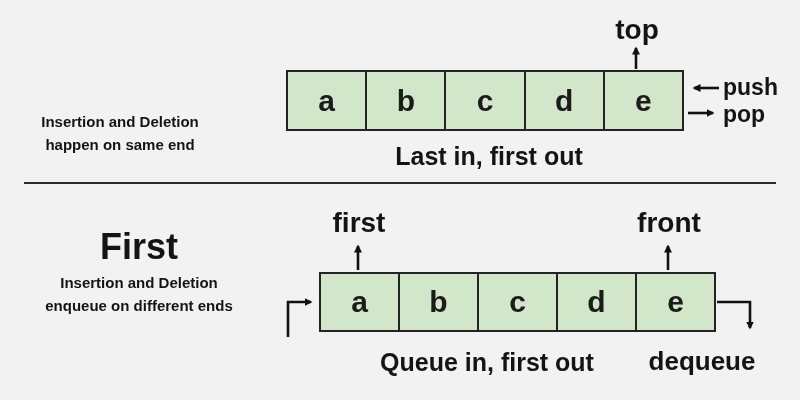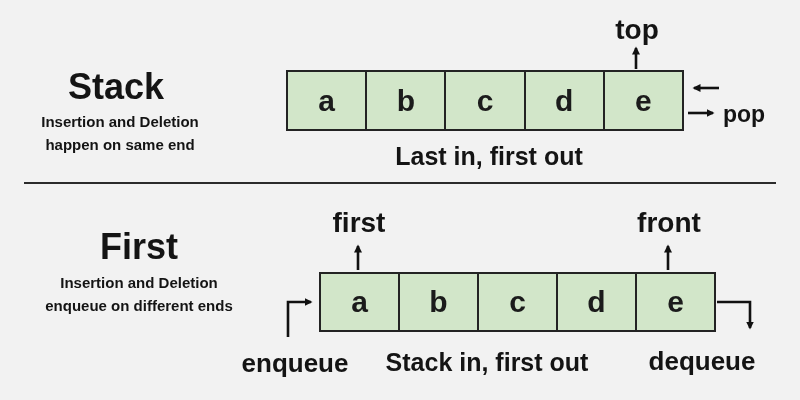--- a/index.html
+++ b/index.html
@@ -74,37 +74,37 @@
     left: 0; top: 0;
     width: 800px; height: 400px;
     pointer-events: none;
   }
 </style>
 </head>
 <body>
 
 <div class="stage">
 
-  <div class="abs centered section-title" style="left:116px; top:66px;">Stack</div>
 
   <div class="abs centered section-subtitle" style="left:120px; top:110px;">
     <div>Insertion and Deletion</div>
     <div>happen on same end</div>
   </div>
 
   <div class="abs cell-row" style="left:286px; top:70px; width:398px; height:61px;">
     <div class="cell">a</div>
     <div class="cell">b</div>
     <div class="cell">c</div>
     <div class="cell">d</div>
     <div class="cell">e</div>
   </div>
 
   <div class="abs centered pointer-label" style="left:637px; top:14px;">top</div>
 
+  <div class="abs side-label" style="left:723px; top:74px;">push</div>
 
   <div class="abs side-label" style="left:723px; top:101px;">pop</div>
 
   <div class="abs centered caption" style="left:489px; top:142px;">Last in, first out</div>
 
   <div class="abs divider"></div>
 
   <div class="abs centered section-title" style="left:139px; top:226px;">First</div>
 
   <div class="abs centered section-subtitle" style="left:139px; top:271px;">
@@ -117,25 +117,24 @@
     <div class="cell">b</div>
     <div class="cell">c</div>
     <div class="cell">d</div>
     <div class="cell">e</div>
   </div>
 
   <div class="abs centered pointer-label" style="left:359px; top:207px;">first</div>
 
   <div class="abs centered pointer-label" style="left:669px; top:207px;">front</div>
 
-  <div class="abs centered op-label" style="left:295px; top:348px;">enqueue</div>
 
   <div class="abs centered op-label" style="left:702px; top:346px;">dequeue</div>
 
-  <div class="abs centered caption" style="left:487px; top:348px;">Stack in, first out</div>
+  <div class="abs centered caption" style="left:487px; top:348px;">Queue in, first out</div>
 
   <svg class="arrows" viewBox="0 0 800 400">
     <defs>
       <marker id="ah" markerWidth="9" markerHeight="9" refX="6.5" refY="4" orient="auto" markerUnits="userSpaceOnUse">
         <path d="M0,0 L8,4 L0,8 Z" fill="#111111"></path>
       </marker>
     </defs>
 
     <path d="M636,69 L636,48" stroke="#111111" stroke-width="2.6" fill="none" marker-end="url(#ah)"></path>
 

